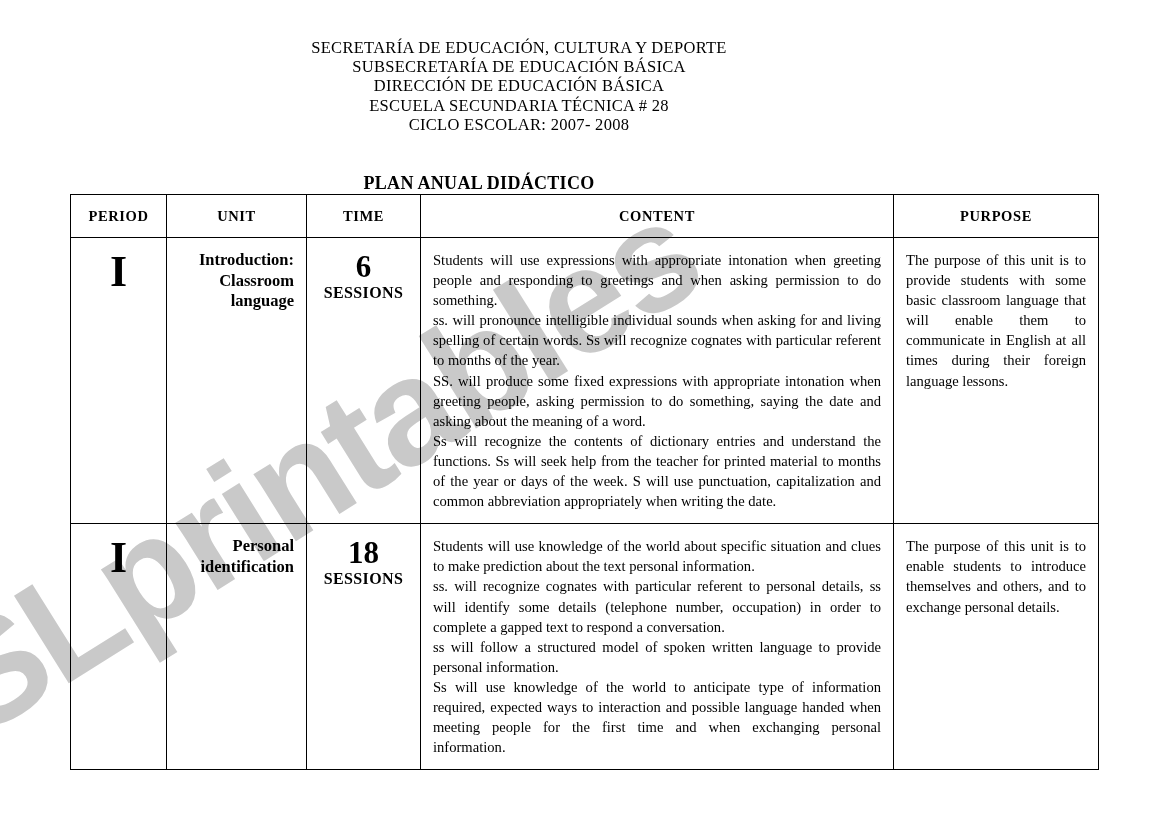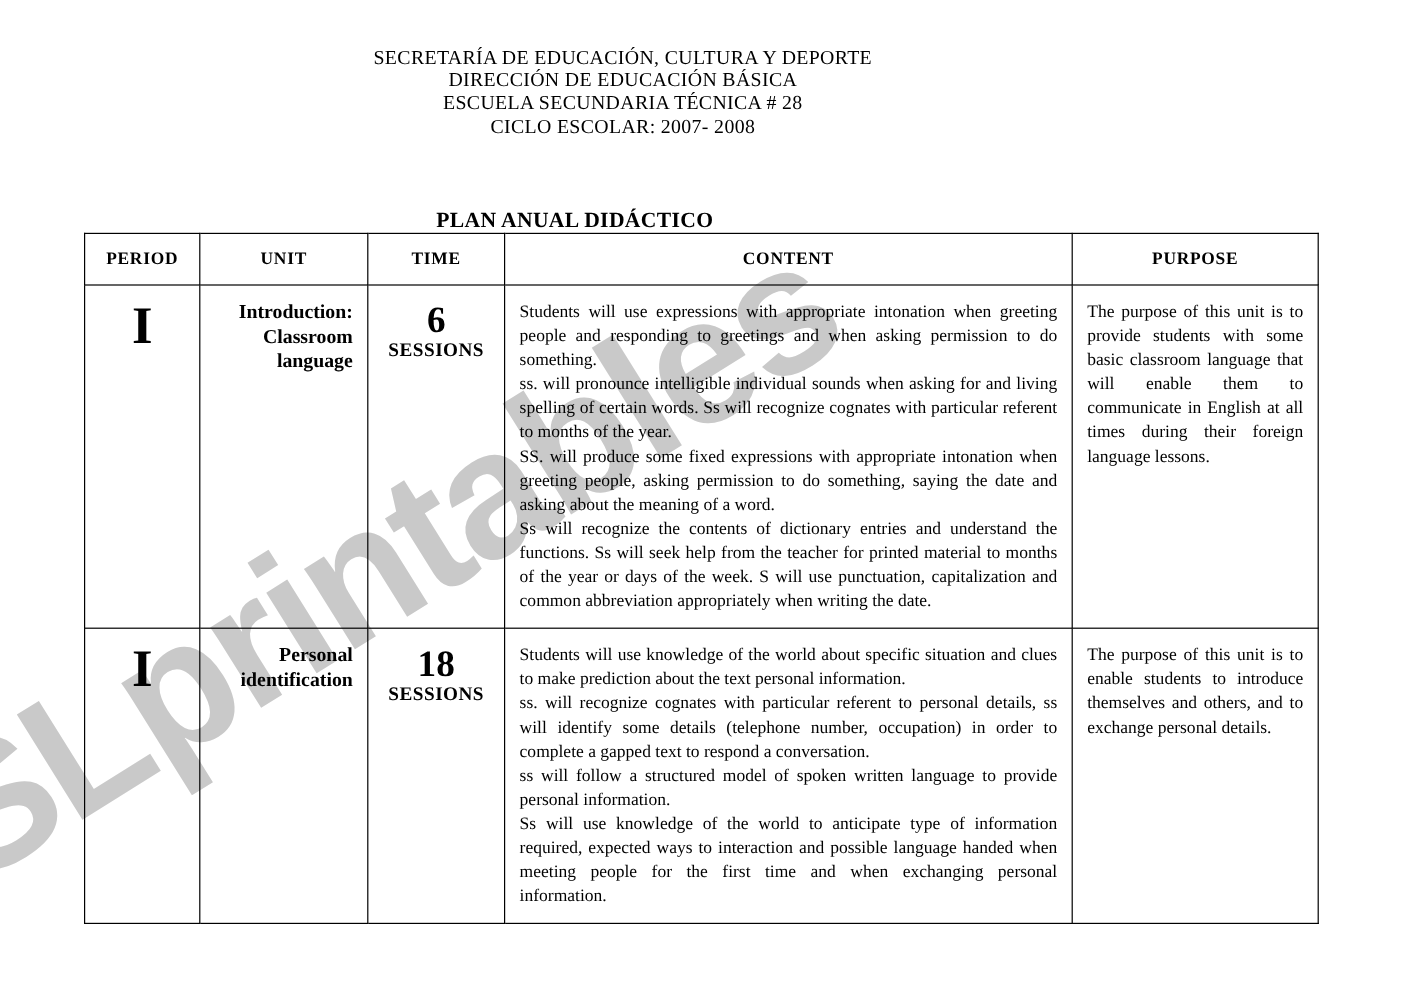--- a/index.html
+++ b/index.html
@@ -161,20 +161,21 @@
 <body>
 
 <div id="watermark">
   <div class="wm-text">ESLprintables</div>
 </div>
 
 <div id="page">
 
   <div id="letterhead">
     <div class="lh-line">SECRETARÍA DE EDUCACIÓN, CULTURA  Y DEPORTE</div>
+    <div class="lh-line">SUBSECRETARÍA DE EDUCACIÓN BÁSICA</div>
     <div class="lh-line">DIRECCIÓN DE EDUCACIÓN BÁSICA</div>
     <div class="lh-line">ESCUELA SECUNDARIA TÉCNICA # 28</div>
     <div class="lh-line">CICLO ESCOLAR: 2007- 2008</div>
   </div>
 
   <div id="doc-title">PLAN ANUAL DIDÁCTICO</div>
 
   <table id="plan-table">
     <colgroup>
       <col class="c-period">

